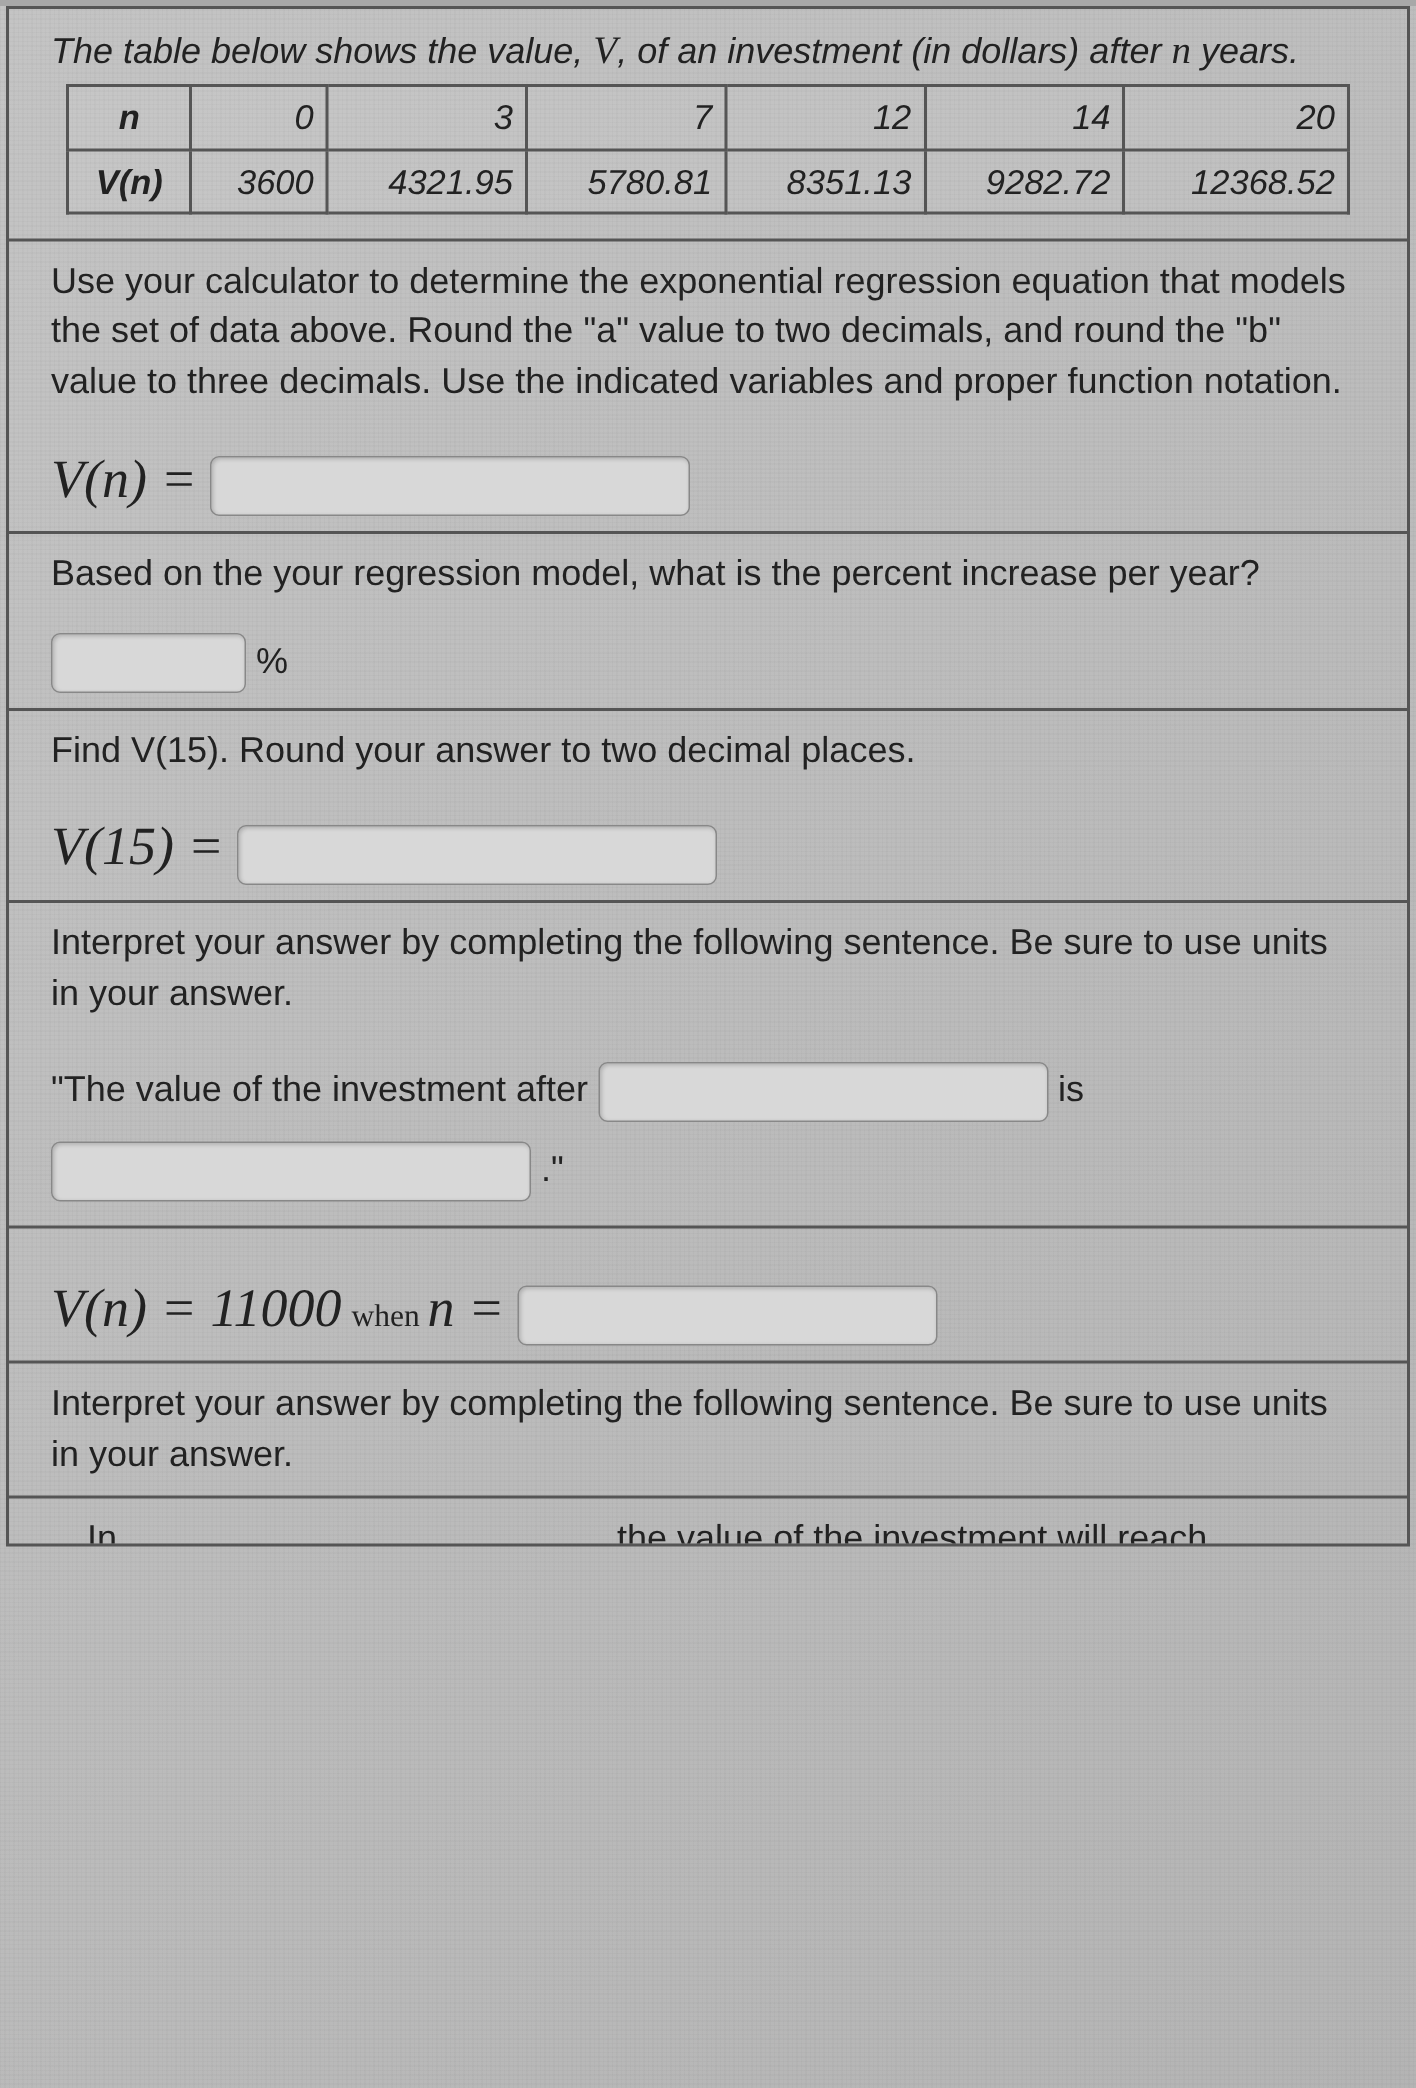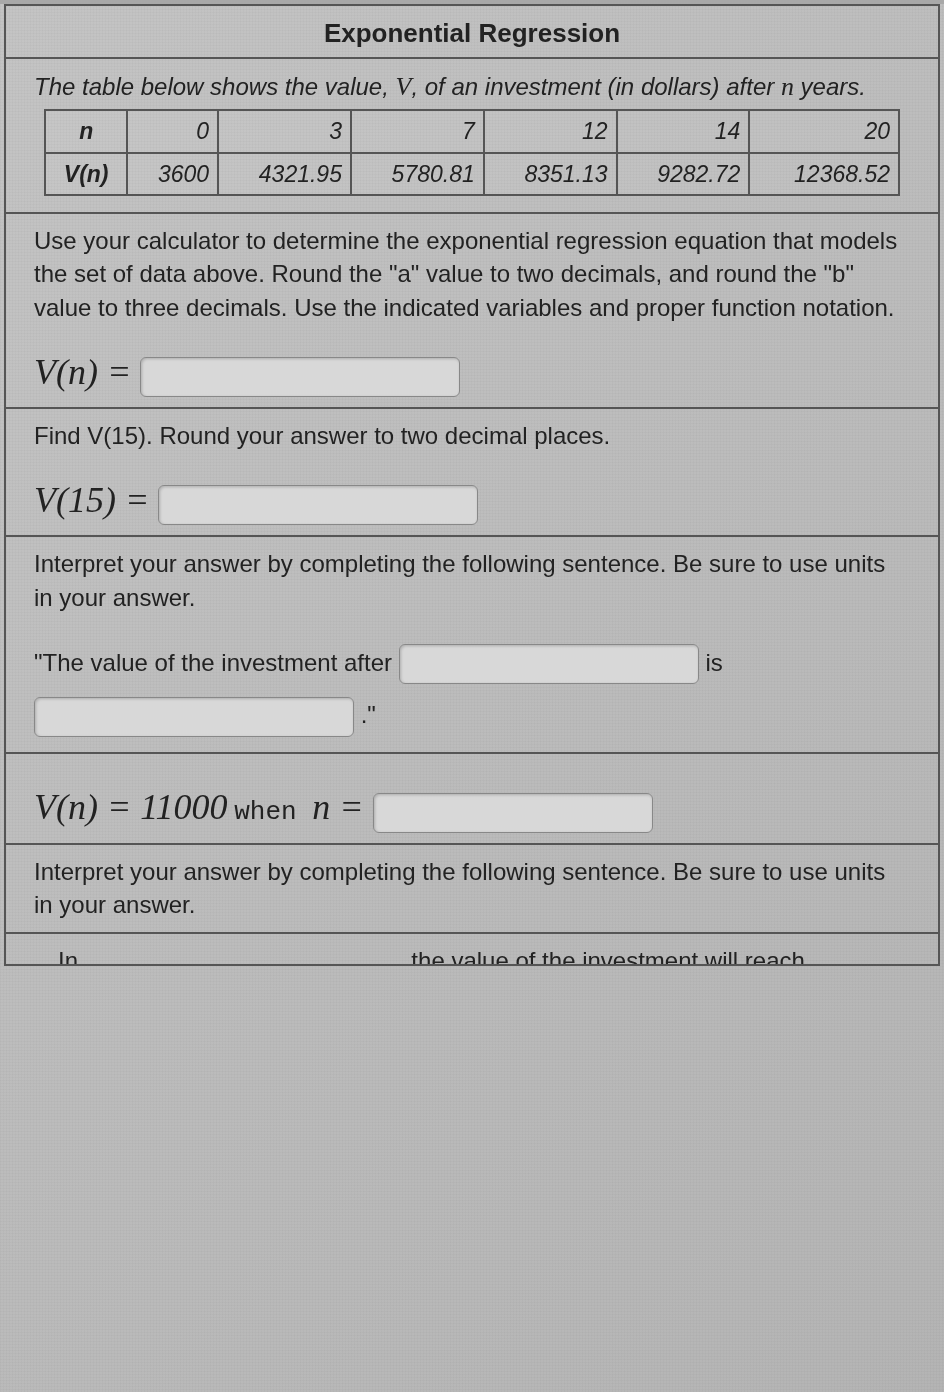--- a/index.html
+++ b/index.html
@@ -87,21 +87,20 @@
     overflow: hidden;
     height: 30px;
   }
 </style>
 </head>
 <body>
 
 <div class="page">
 <div class="outer">
 
-  <div class="title">Exponential Regression</div>
 
   <div class="section intro">
     <span>The table below shows the value, </span><span class="mathvar">V</span><span>, of an investment (in dollars) after </span><span class="mathvar">n</span><span> years.</span>
 
     <table class="data">
       <tbody>
             <tr>
         <th>n</th>
         <td>0</td>
         <td>3</td>
@@ -124,20 +123,27 @@
   </div>
 
   <div class="section">
     <div>Use your calculator to determine the exponential regression equation that models the set of data above. Round the "a" value to two decimals, and round the "b" value to three decimals. Use the indicated variables and proper function notation.</div>
     <div style="margin-top:22px;">
       <span class="eq">V(n) = </span>
       <input class="blank w-lg" style="">
     </div>
   </div>
 
+  <div class="section">
+    <div>Based on the your regression model, what is the percent increase per year?</div>
+    <div style="margin-top:22px;">
+      <input class="blank w-sm" style="">
+      <span>%</span>
+    </div>
+  </div>
 
   <div class="section">
     <div>Find V(15). Round your answer to two decimal places.</div>
     <div style="margin-top:22px;">
       <span class="eq">V(15) = </span>
       <input class="blank w-lg" style="">
     </div>
   </div>
 
   <div class="section">
@@ -147,21 +153,21 @@
       <input class="blank w-md" style="">
       <span> is </span><br>
       <input class="blank w-lg" style="">
       <span>."</span>
     </div>
   </div>
 
   <div class="section">
     <div style="margin-top:18px;">
       <span class="eq">V(n) = 11000</span>
-      <span style="font-family:Liberation Mono, monospace; font-size:26px;"> when </span>
+      <span style="font-family:Liberation Serif, serif; font-size:21px;"> when </span>
       <span class="eq">n = </span>
       <input class="blank" style="width: 280px;">
     </div>
   </div>
 
   <div class="section">
     <div>Interpret your answer by completing the following sentence. Be sure to use units in your answer.</div>
   </div>
 
   <div class="section cutoff">

